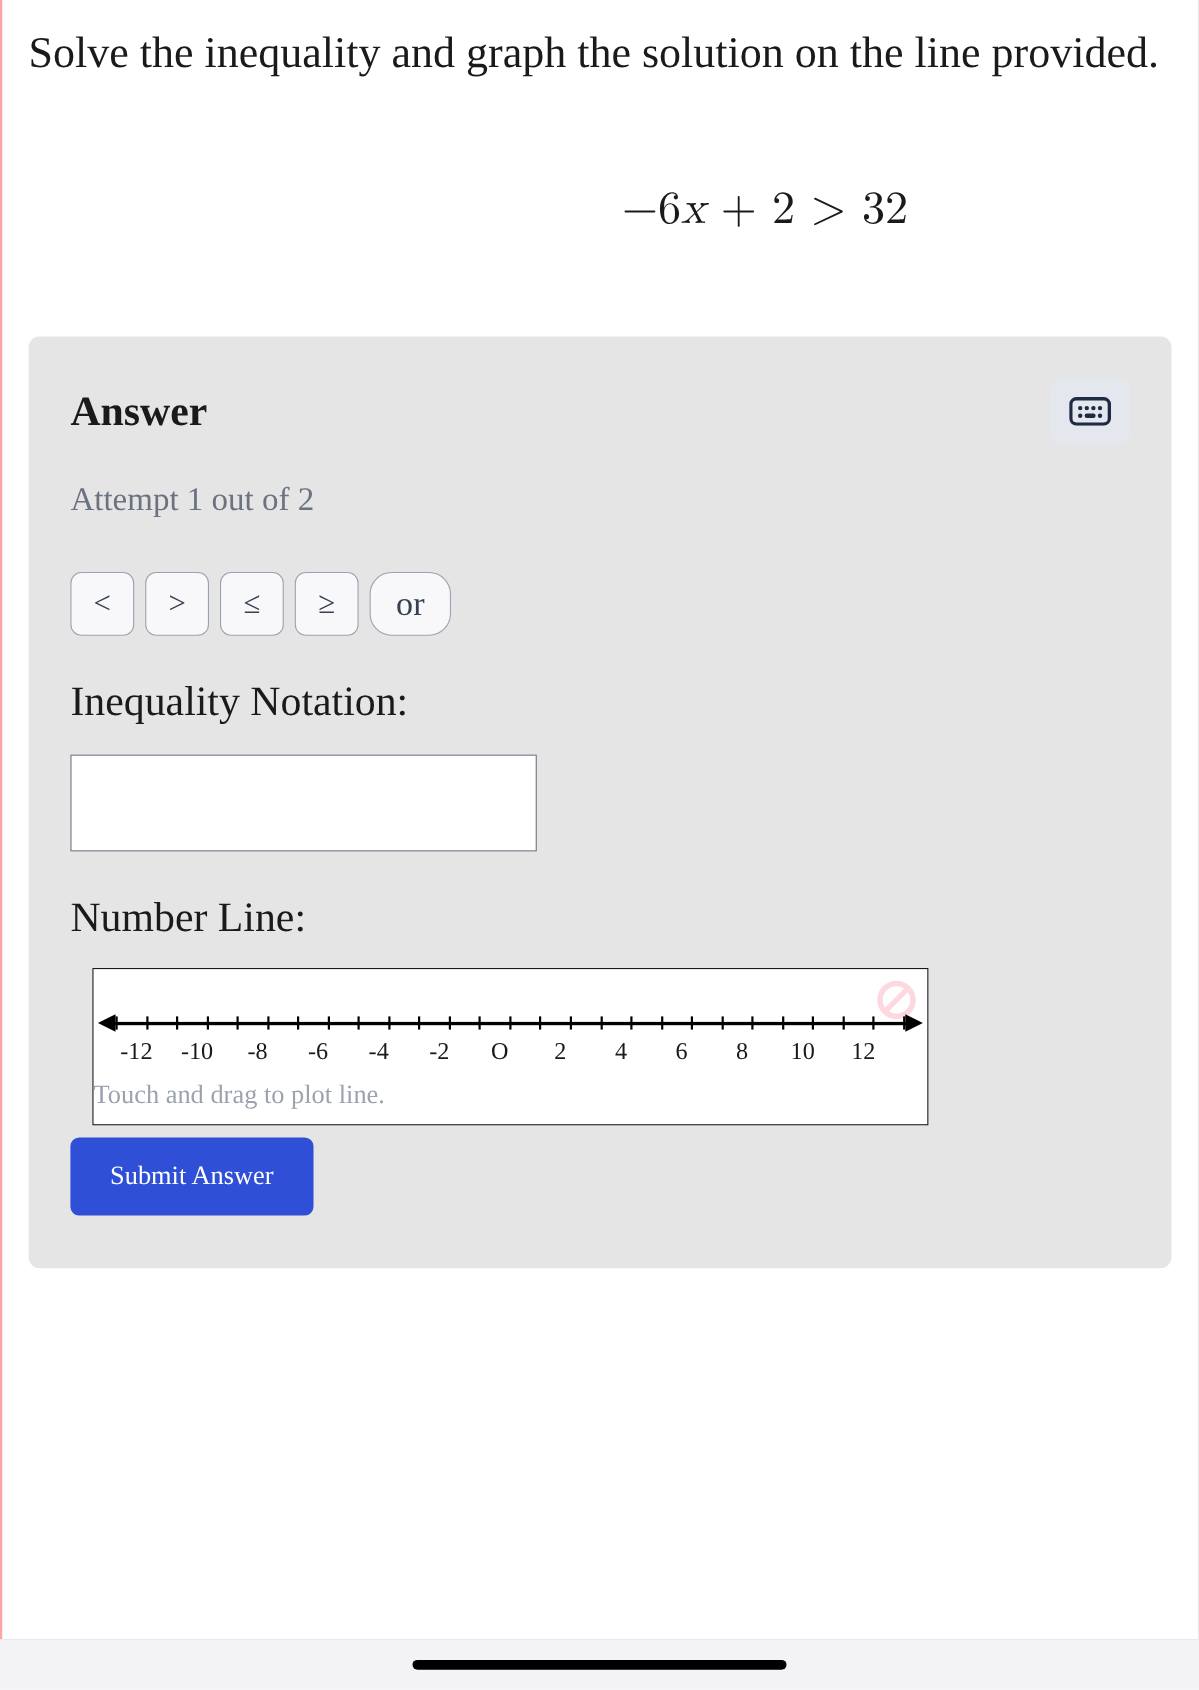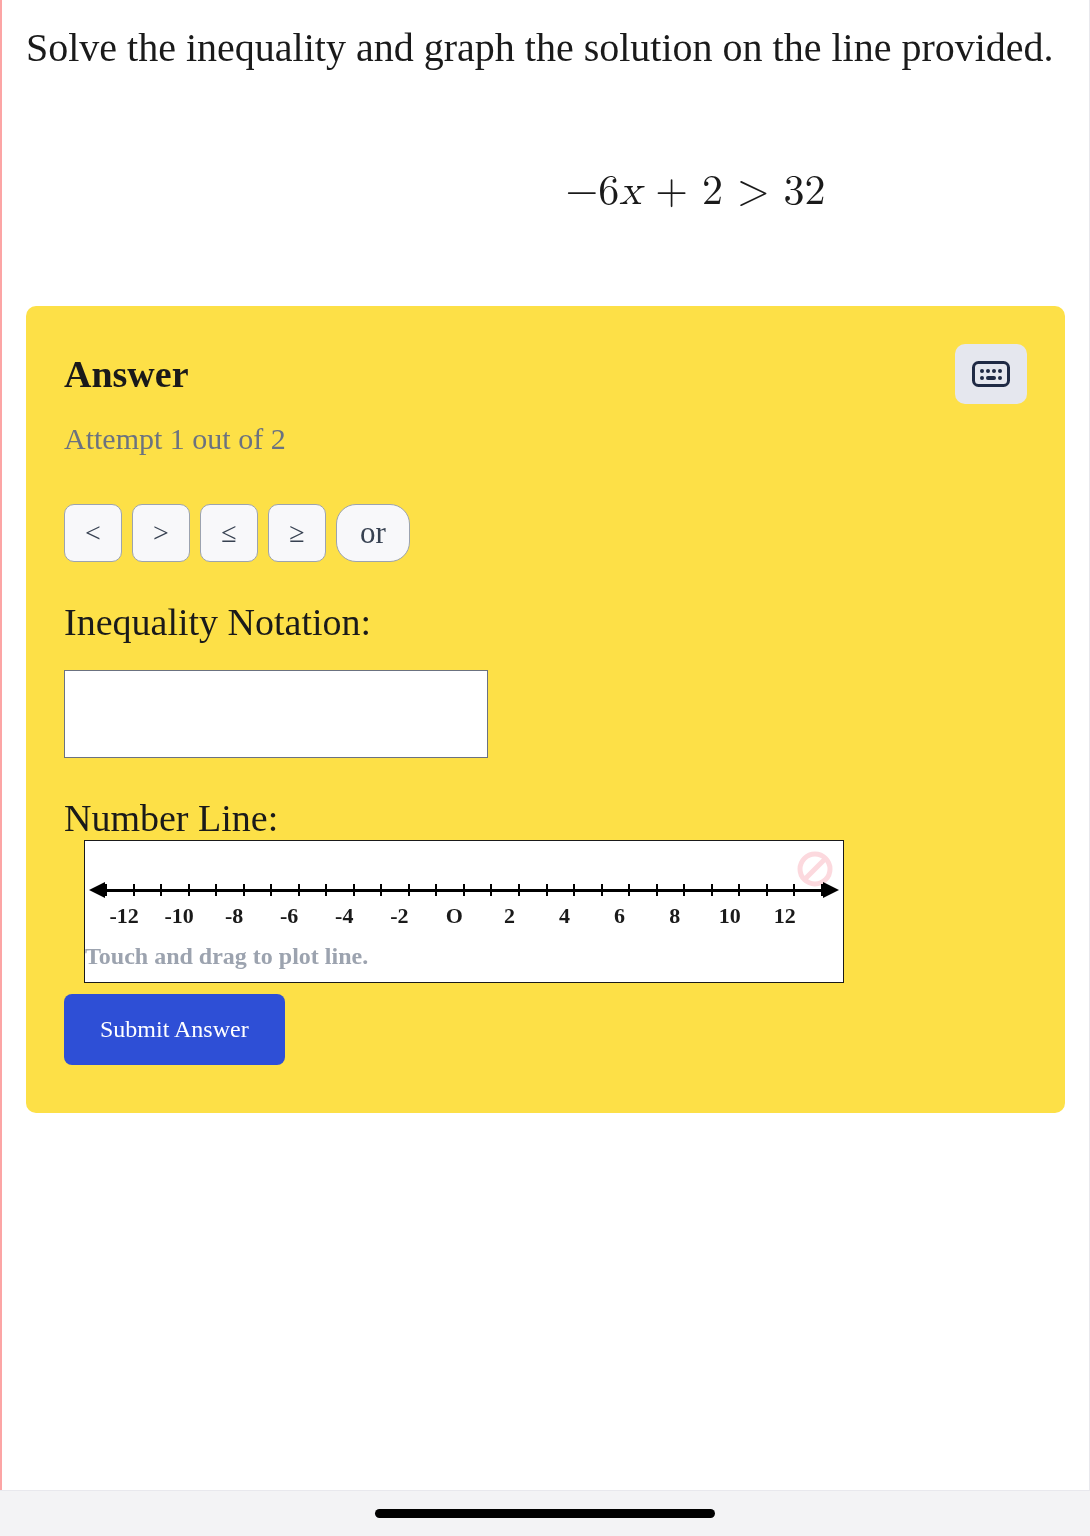--- a/index.html
+++ b/index.html
@@ -22,21 +22,21 @@
   }
   .equation {
     text-align: center;
     font-size: 42px;
     margin: 90px 0 90px 0;
     font-family: 'Latin Modern Math', 'STIX Two Math', 'Cambria Math', Georgia, serif;
     padding-left: 300px;
   }
   .equation .mvar { font-style: italic; }
   .answer-panel {
-    background: #fde047;
+    background: #e5e5e5;
     border-radius: 10px;
     padding: 38px 38px 48px 38px;
     margin-top: 0;
   }
   .answer-header {
     display: flex;
     justify-content: space-between;
     align-items: center;
   }
   .answer-title {
@@ -50,21 +50,21 @@
     background: #e5e7ee;
     border-radius: 10px;
     display: flex;
     align-items: center;
     justify-content: center;
     cursor: pointer;
   }
   .attempt-text {
     font-size: 30px;
     color: #6b7280;
-    margin-top: 18px;
+    margin-top: 34px;
   }
   .operator-row {
     display: flex;
     gap: 10px;
     margin-top: 48px;
   }
   .op-btn {
     width: 58px;
     height: 58px;
     background: #f8f8fa;
@@ -92,27 +92,27 @@
     margin-top: 26px;
     width: 424px;
     height: 88px;
     background: #fff;
     border: 1.5px solid #6b7280;
     font-size: 28px;
     padding: 10px;
     font-family: Georgia, serif;
   }
   .numberline-wrap {
+    margin-top: 24px;
     margin-left: 20px;
     background: #fff;
     border: 1.5px solid #1a1a1a;
     width: 760px;
     position: relative;
     padding-bottom: 12px;
-    font-weight: bold;
   }
   .nl-axis {
     position: relative;
     height: 80px;
   }
   .nl-line {
     position: absolute;
     left: 12px;
     right: 12px;
     top: 48px;

